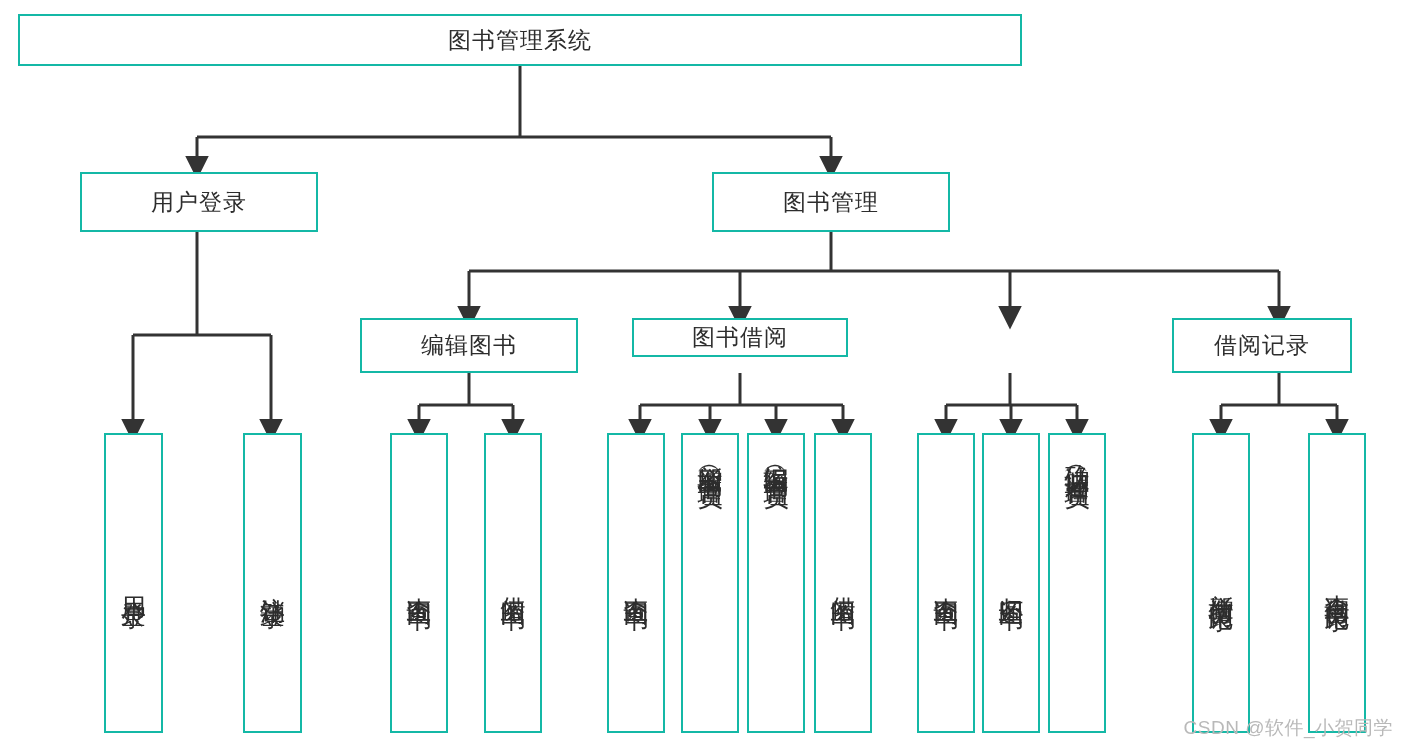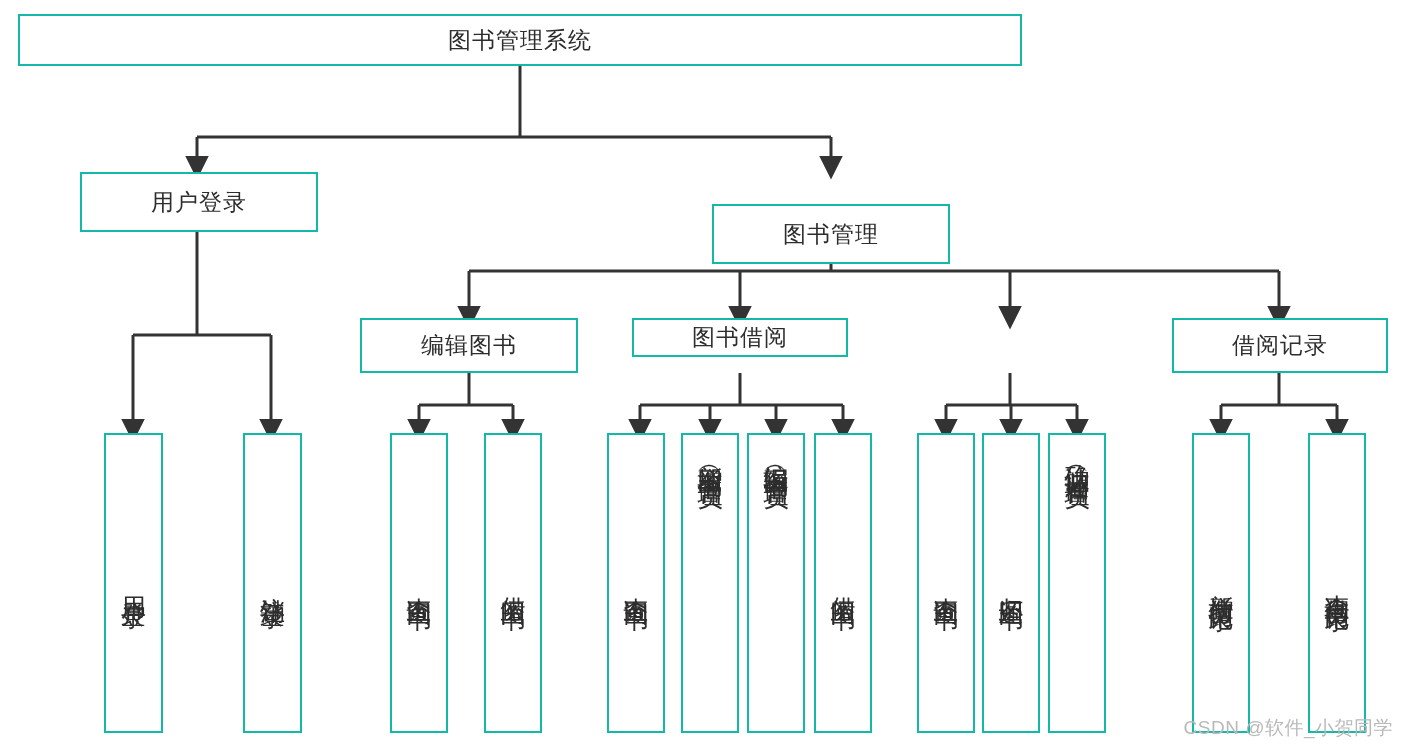--- a/index.html
+++ b/index.html
@@ -126,34 +126,34 @@
   </svg>
 
   <div class="node root" style="left:18px; top:14px; width:1004px; height:52px;">
     <span class="label">图书管理系统</span>
   </div>
 
   <div class="node" style="left:80px; top:172px; width:238px; height:60px;">
     <span class="label">用户登录</span>
   </div>
 
-  <div class="node" style="left:712px; top:172px; width:238px; height:60px;margin-top:32px;">
+  <div class="node" style="left:712px; top:172px; width:238px; height:60px;">
     <span class="label">图书管理</span>
   </div>
 
   <div class="node" style="left:360px; top:318px; width:218px; height:55px;">
     <span class="label">编辑图书</span>
   </div>
 
   <div class="node" style="left:632px; top:318px; width:216px; height:39px;">
     <span class="label">图书借阅</span>
   </div>
 
 
-  <div class="node" style="left:1172px; top:318px; width:216px; height:55px;">
+  <div class="node" style="left:1172px; top:318px; width:180px; height:55px;">
     <span class="label">借阅记录</span>
   </div>
 
   <div class="node leaf center-text" style="left:104px; top:433px; width:59px; height:300px;">
     <span class="label">用户登录</span>
   </div>
 
   <div class="node leaf center-text" style="left:243px; top:433px; width:59px; height:300px;">
     <span class="label">注销登录</span>
   </div>

